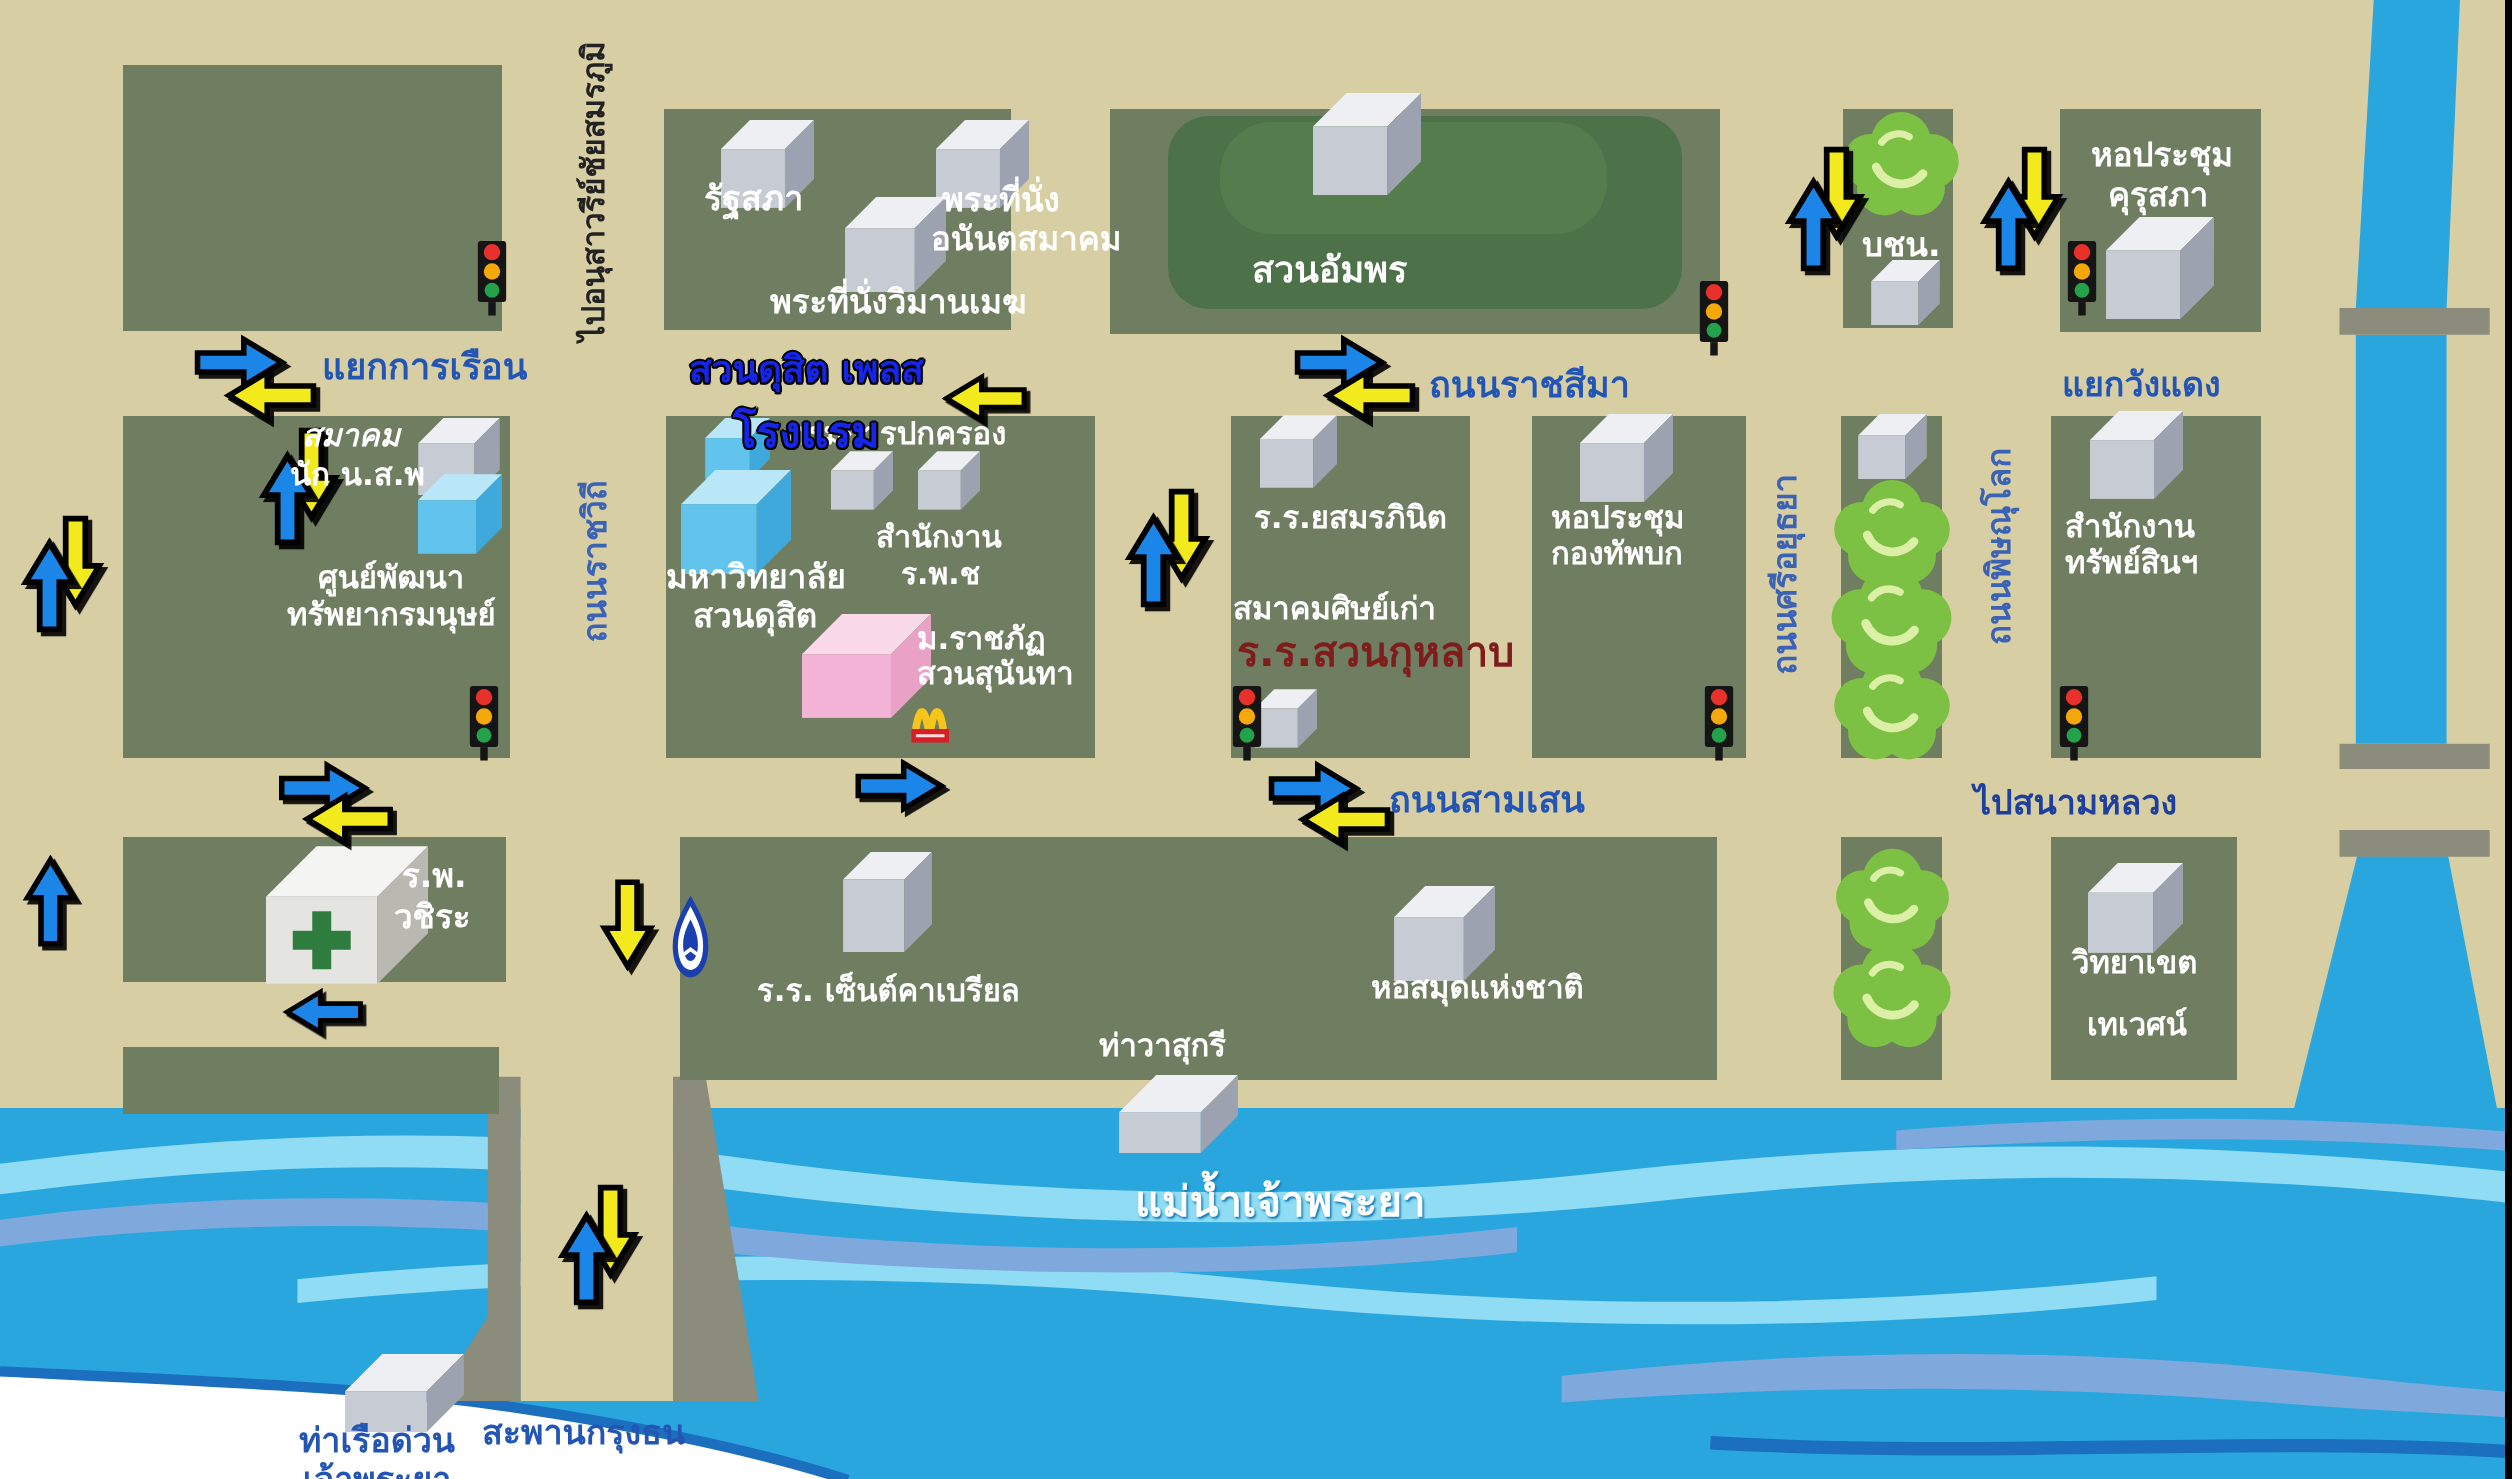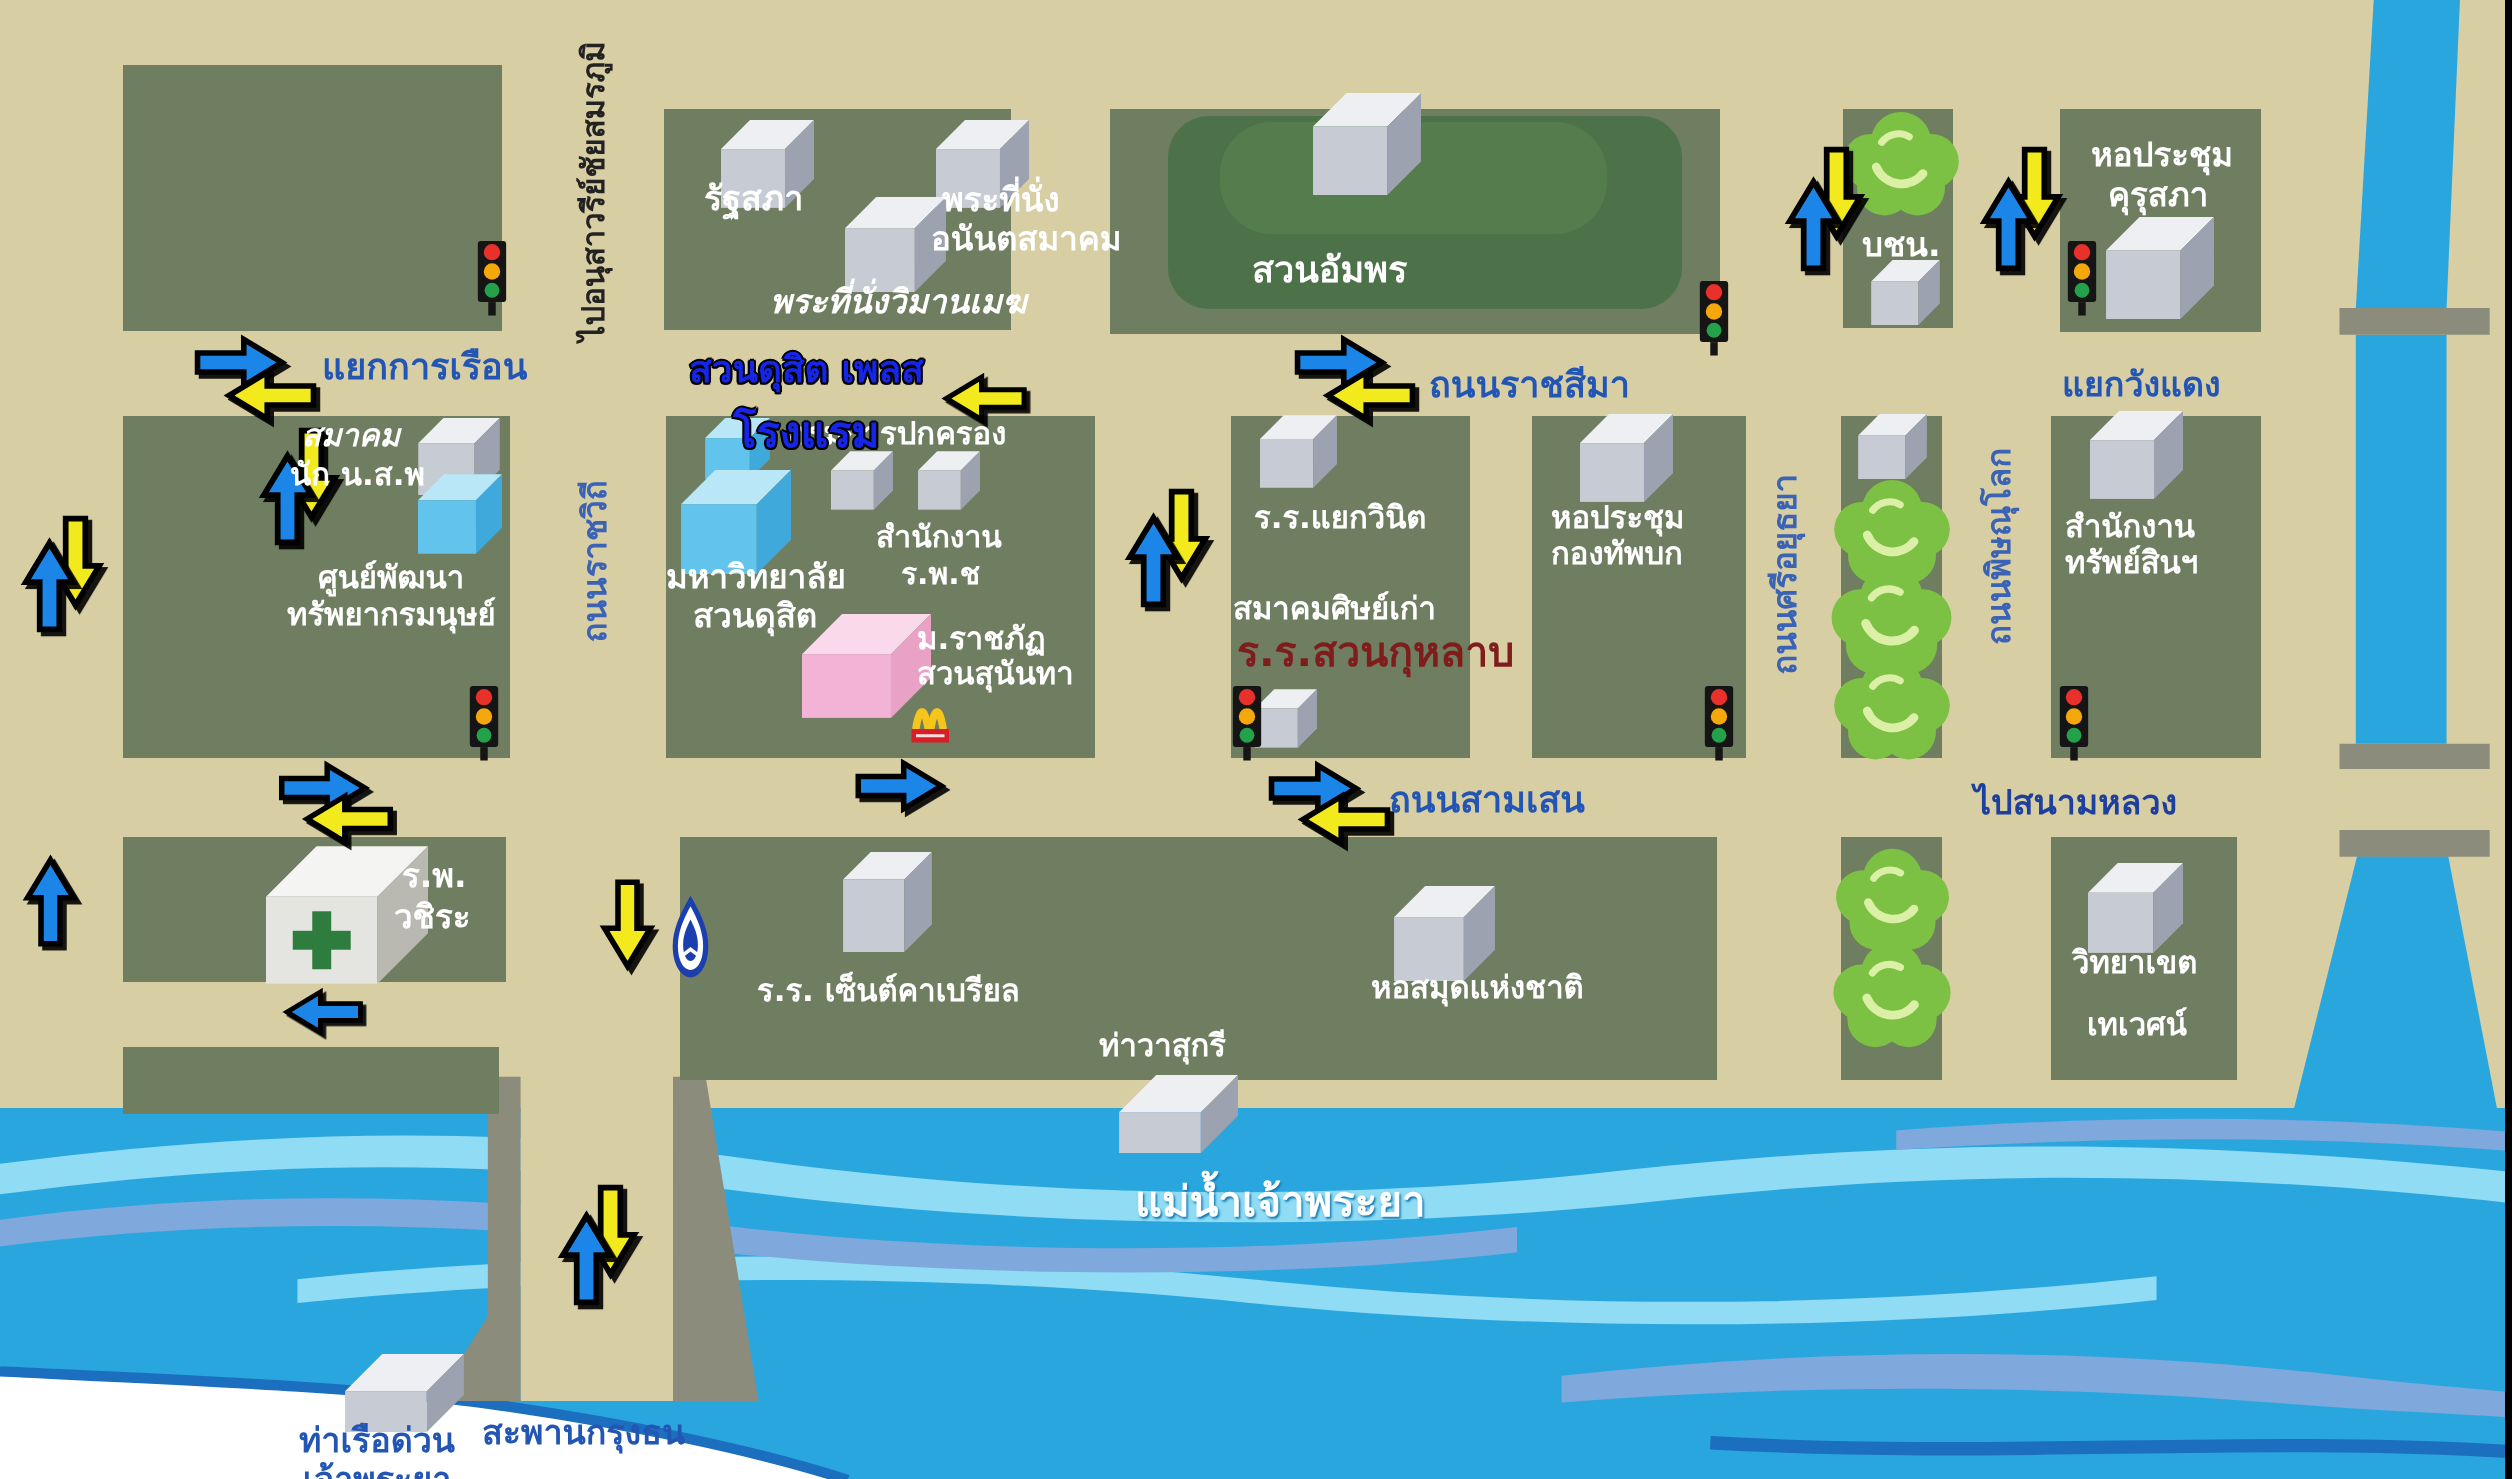--- a/index.html
+++ b/index.html
@@ -81,37 +81,37 @@
     <div class="lbl" style="font-size: 34px; color: rgb(35, 85, 180); z-index: 5; left: 482px; top: 1415px;">สะพานกรุงธน</div>
     <div class="lbl ctr" style="font-size: 34px; color: rgb(35, 85, 180); z-index: 5; left: 297px; top: 1423px; width: 160px;">ท่าเรือด่วน</div>
     <div class="lbl ctr" style="font-size: 34px; color: rgb(35, 85, 180); z-index: 5; left: 297px; top: 1462px; width: 160px;">เจ้าพระยา</div>
     <div class="lbl vert ctr" style="font-size: 31px; color: rgb(34, 34, 34); z-index: 5; width: 476px; left: 355px; top: 175px;">ไปอนุสาวรีย์ชัยสมรภูมิ</div>
     <div class="lbl vert ctr" style="font-size: 33px; color: rgb(58, 98, 181); z-index: 5; width: 476px; left: 357px; top: 544px;">ถนนราชวิถี</div>
     <div class="lbl vert ctr" style="font-size: 33px; color: rgb(58, 98, 181); z-index: 5; width: 476px; left: 1547px; top: 557px;">ถนนศรีอยุธยา</div>
     <div class="lbl vert ctr" style="font-size: 33px; color: rgb(58, 98, 181); z-index: 5; width: 476px; left: 1761px; top: 529px;">ถนนพิษณุโลก</div>
     <div class="lbl" style="font-size: 34px; color: rgb(255, 255, 255); z-index: 5; left: 704px; top: 181px;">รัฐสภา</div>
     <div class="lbl" style="font-size: 33px; color: rgb(255, 255, 255); z-index: 5; left: 942px; top: 183px;">พระที่นั่ง</div>
     <div class="lbl" style="font-size: 33px; color: rgb(255, 255, 255); z-index: 5; left: 931px; top: 222px;">อนันตสมาคม</div>
-    <div class="lbl" style="font-size: 33px; color: rgb(255, 255, 255); z-index: 5; left: 770px; top: 285px; font-style: italic;">พระที่นั่งวิมานเมฆ</div>
+    <div class="lbl" style="font-size: 33px; color: rgb(255, 255, 255); z-index: 5; left: 770px; top: 285px;">พระที่นั่งวิมานเมฆ</div>
     <div class="lbl" style="font-size: 36px; color: rgb(255, 255, 255); z-index: 5; left: 1252px; top: 251px;">สวนอัมพร</div>
     <div class="lbl" style="font-size: 33px; color: rgb(255, 255, 255); z-index: 5; left: 1862px; top: 228px;">บชน.</div>
     <div class="lbl" style="font-size: 33px; color: rgb(255, 255, 255); z-index: 5; left: 2091px; top: 138px;">หอประชุม</div>
     <div class="lbl" style="font-size: 33px; color: rgb(255, 255, 255); z-index: 5; left: 2108px; top: 178px;">คุรุสภา</div>
     <div class="lbl" style="font-size: 31px; color: rgb(255, 255, 255); z-index: 5; left: 302px; top: 419px; font-style: italic;">สมาคม</div>
     <div class="lbl" style="font-size: 31px; color: rgb(255, 255, 255); z-index: 5; left: 290px; top: 458px;">นัก น.ส.พ</div>
     <div class="lbl" style="font-size: 31px; color: rgb(255, 255, 255); z-index: 5; left: 318px; top: 561px;">ศูนย์พัฒนา</div>
     <div class="lbl" style="font-size: 31px; color: rgb(255, 255, 255); z-index: 5; left: 287px; top: 598px;">ทรัพยากรมนุษย์</div>
     <div class="lbl" style="font-size: 31px; color: rgb(255, 255, 255); z-index: 5; left: 788px; top: 417px;">กรมการปกครอง</div>
     <div class="lbl" style="font-size: 33px; color: rgb(255, 255, 255); z-index: 5; left: 666px; top: 560px;">มหาวิทยาลัย</div>
     <div class="lbl" style="font-size: 33px; color: rgb(255, 255, 255); z-index: 5; left: 693px; top: 599px;">สวนดุสิต</div>
     <div class="lbl" style="font-size: 30px; color: rgb(255, 255, 255); z-index: 5; left: 876px; top: 521px;">สำนักงาน</div>
     <div class="lbl" style="font-size: 30px; color: rgb(255, 255, 255); z-index: 5; left: 901px; top: 558px;">ร.พ.ช</div>
     <div class="lbl" style="font-size: 31px; color: rgb(255, 255, 255); z-index: 5; left: 917px; top: 622px;">ม.ราชภัฏ</div>
     <div class="lbl" style="font-size: 31px; color: rgb(255, 255, 255); z-index: 5; left: 917px; top: 657px;">สวนสุนันทา</div>
-    <div class="lbl" style="font-size: 31px; color: rgb(255, 255, 255); z-index: 5; left: 1254px; top: 501px;">ร.ร.แยกวินิต</div>
+    <div class="lbl" style="font-size: 31px; color: rgb(255, 255, 255); z-index: 5; left: 1254px; top: 501px;">ร.ร.ยสมรภินิต</div>
     <div class="lbl" style="font-size: 31px; color: rgb(255, 255, 255); z-index: 5; left: 1233px; top: 592px;">สมาคมศิษย์เก่า</div>
     <div class="lbl" style="font-size: 41px; color: #7f1d1d; z-index: 5; left: 1237px; top: 631px;">ร.ร.สวนกุหลาบ</div>
     <div class="lbl" style="font-size: 31px; color: rgb(255, 255, 255); z-index: 5; left: 1551px; top: 501px;">หอประชุม</div>
     <div class="lbl" style="font-size: 31px; color: rgb(255, 255, 255); z-index: 5; left: 1551px; top: 537px;">กองทัพบก</div>
     <div class="lbl" style="font-size: 31px; color: rgb(255, 255, 255); z-index: 5; left: 2065px; top: 510px;">สำนักงาน</div>
     <div class="lbl" style="font-size: 31px; color: rgb(255, 255, 255); z-index: 5; left: 2065px; top: 546px;">ทรัพย์สินฯ</div>
     <div class="lbl" style="font-size: 33px; color: rgb(255, 255, 255); z-index: 5; left: 402px; top: 859px;">ร.พ.</div>
     <div class="lbl" style="font-size: 33px; color: rgb(255, 255, 255); z-index: 5; left: 394px; top: 900px;">วชิระ</div>
     <div class="lbl" style="font-size: 31px; color: rgb(255, 255, 255); z-index: 5; left: 757px; top: 974px;">ร.ร. เซ็นต์คาเบรียล</div>
     <div class="lbl" style="font-size: 31px; color: rgb(255, 255, 255); z-index: 5; left: 1099px; top: 1029px;">ท่าวาสุกรี</div>

